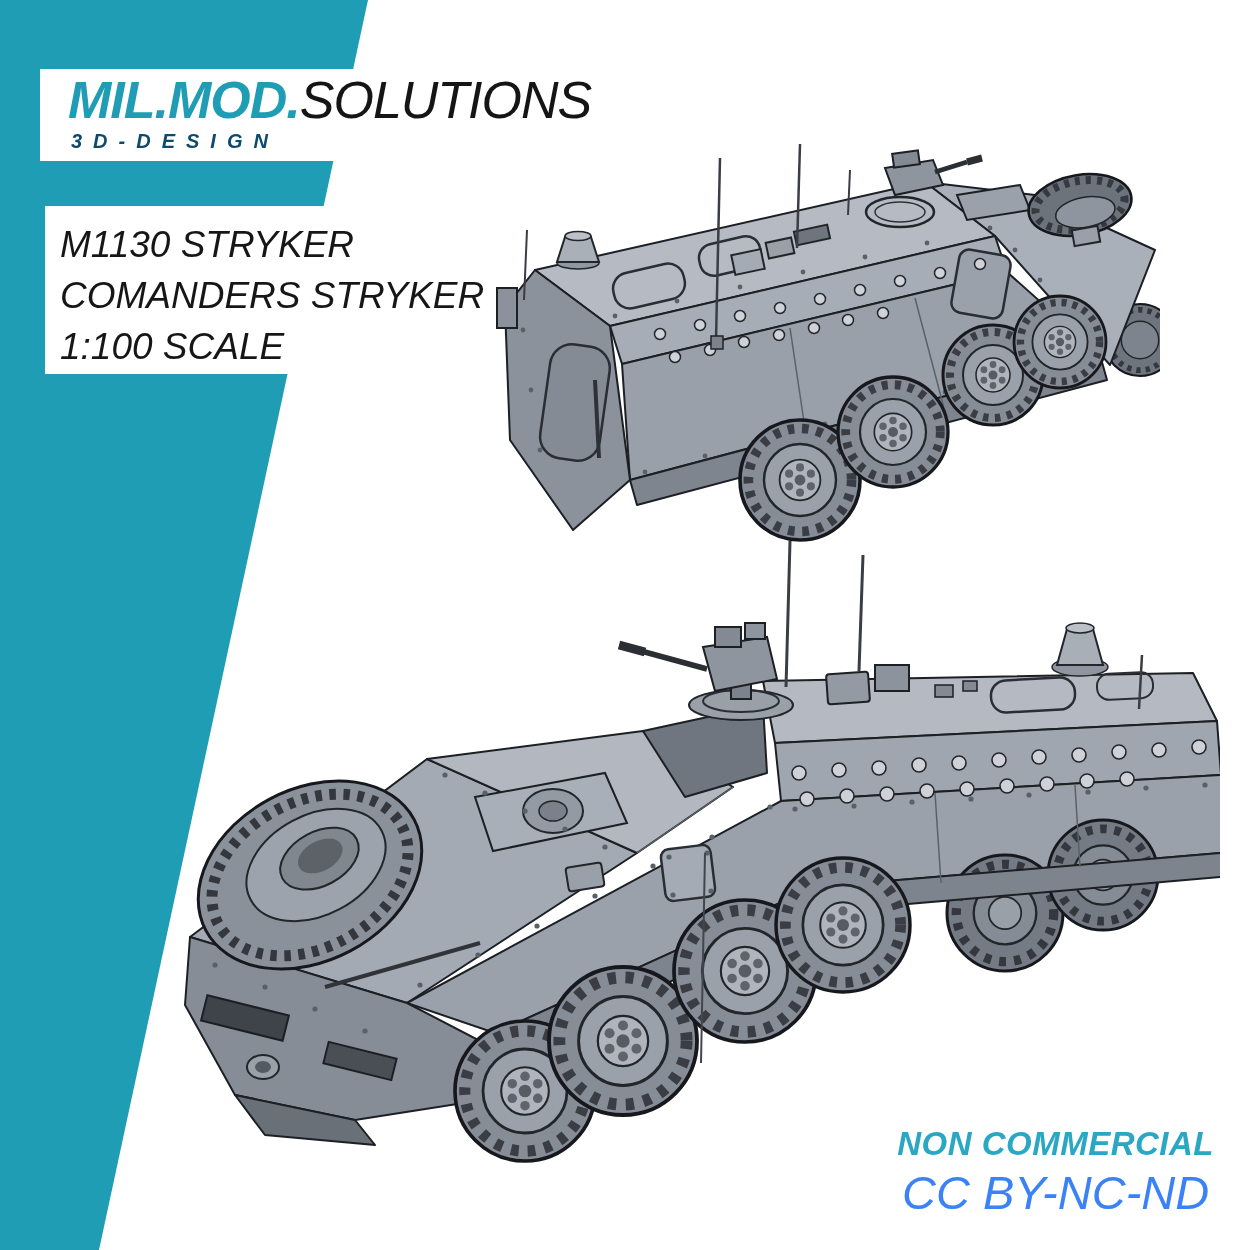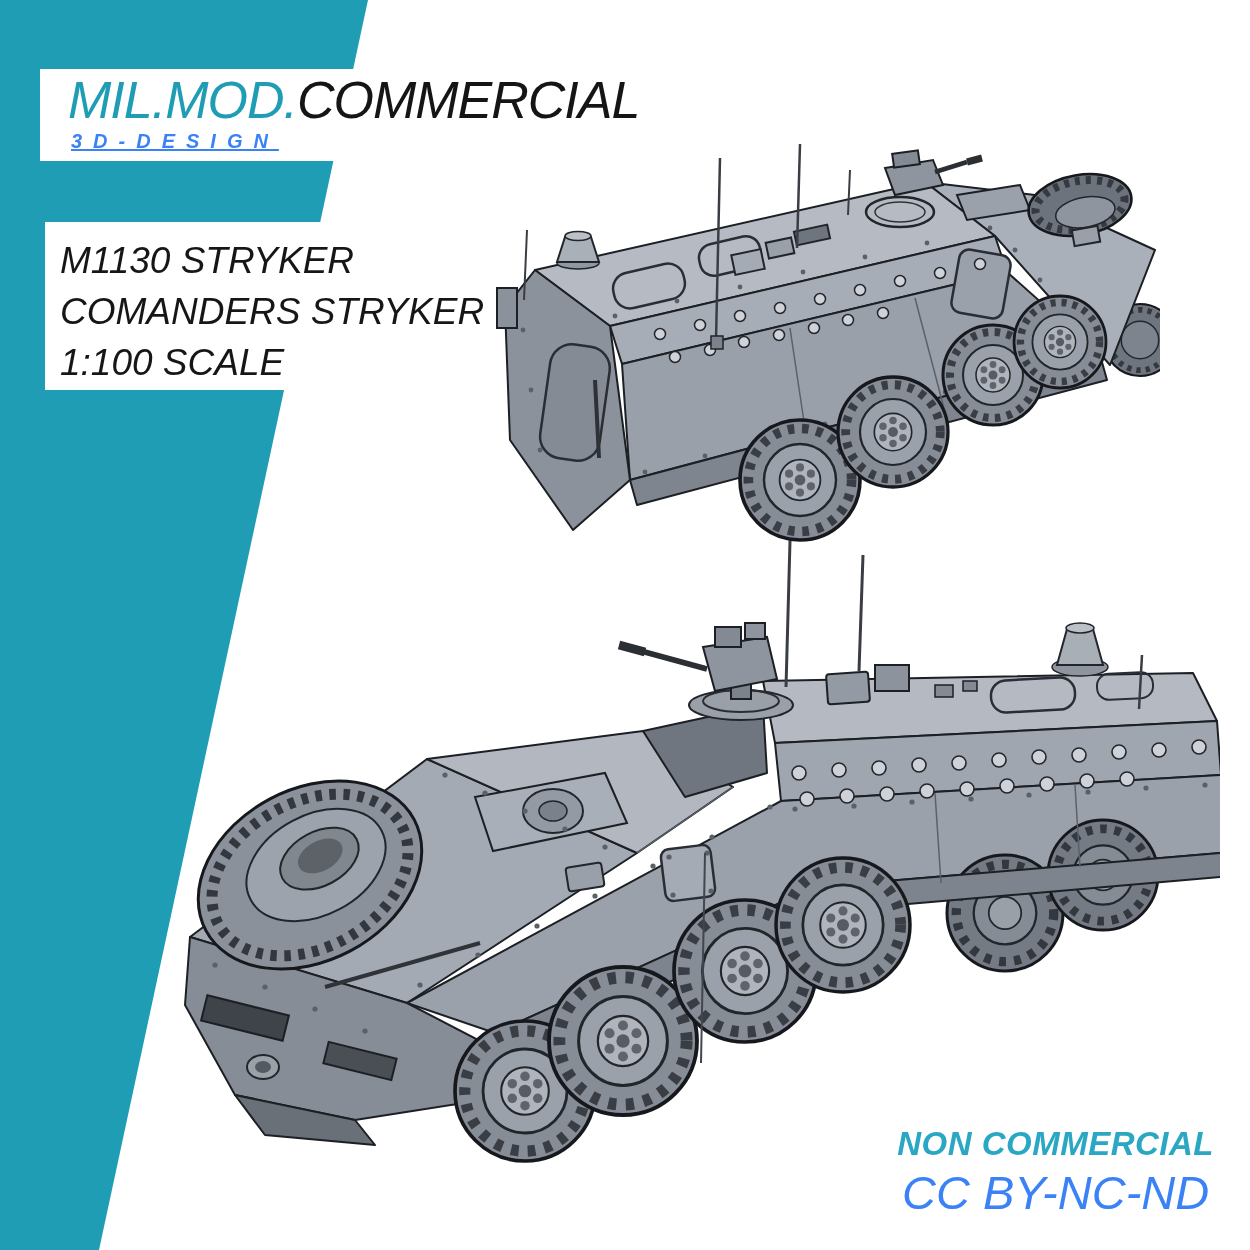--- a/index.html
+++ b/index.html
@@ -16,28 +16,28 @@
     position:absolute;inset:0;background:var(--accent);
     clip-path:polygon(0 0,368px 0,99px 1250px,0 1250px);
   }
   .logo-box{
     position:absolute;left:40px;top:69px;width:648px;height:92px;background:#ffffff;
   }
   .brand-line{
     margin:2px 0 0 28px;font-style:italic;font-size:52px;line-height:58px;
     white-space:nowrap;letter-spacing:-1px;
   }
-  .brand-accent{color:var(--accent);font-weight:400;}
+  .brand-accent{color:var(--accent);font-weight:700;}
   .brand-rest{color:#151515;font-weight:400;}
   .brand-tagline{
-    margin:0 0 0 31px;font-style:italic;font-weight:700;color:#3b82f6;
-    font-size:20px;line-height:24px;letter-spacing:11px;white-space:nowrap;text-decoration:underline;
+    margin:0 0 0 31px;font-style:italic;font-weight:700;color:#0c4a6e;
+    font-size:20px;line-height:24px;letter-spacing:11px;white-space:nowrap;
   }
   .info-box{
-    position:absolute;left:45px;top:222px;width:452px;height:168px;background:#ffffff;
+    position:absolute;left:45px;top:206px;width:452px;height:168px;background:#ffffff;
     padding:13px 0 0 15px;box-sizing:border-box;
   }
   .info-line{
     font-style:italic;font-size:37px;line-height:51px;color:#161616;white-space:nowrap;
   }
   .render{position:absolute;}
   .render-top{left:495px;top:140px;width:665px;height:425px;}
   .render-bottom{left:175px;top:535px;width:1045px;height:640px;}
   .license{
     position:absolute;right:36px;top:1124px;text-align:center;
@@ -52,21 +52,21 @@
   svg{display:block;width:100%;height:100%;}
 </style>
 </head>
 <body>
 
 <div class="canvas">
 
   <div class="wedge"></div>
 
   <div class="logo-box">
-    <div class="brand-line"><span class="brand-accent">MIL.MOD.</span><span class="brand-rest">COMMERCIAL</span></div>
+    <div class="brand-line"><span class="brand-accent">MIL.MOD.</span><span class="brand-rest">SOLUTIONS</span></div>
     <div class="brand-tagline">3D-DESIGN</div>
   </div>
 
   <div class="info-box">
     <div class="info-line">M1130 STRYKER</div>
     <div class="info-line">COMANDERS STRYKER</div>
     <div class="info-line">1:100 SCALE</div>
   </div>
 
   <div class="render render-top" aria-label="M1130 Stryker 1:100 3D model, rear three-quarter view">

